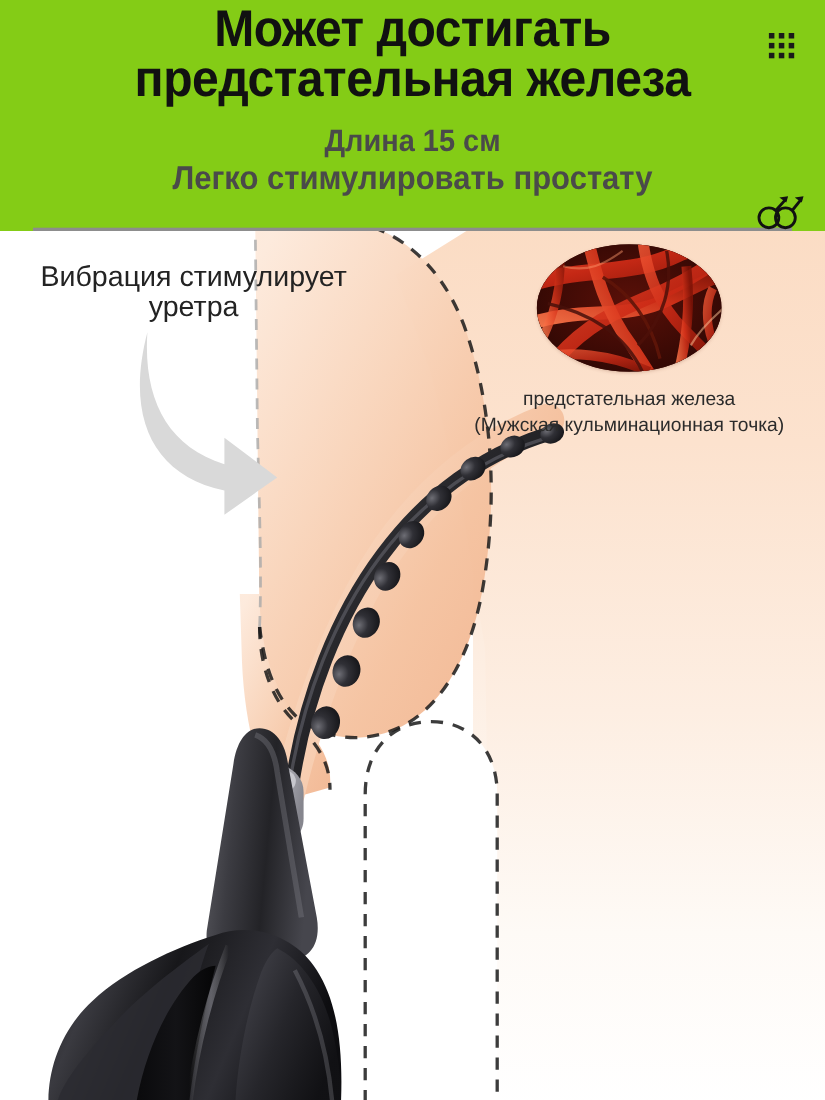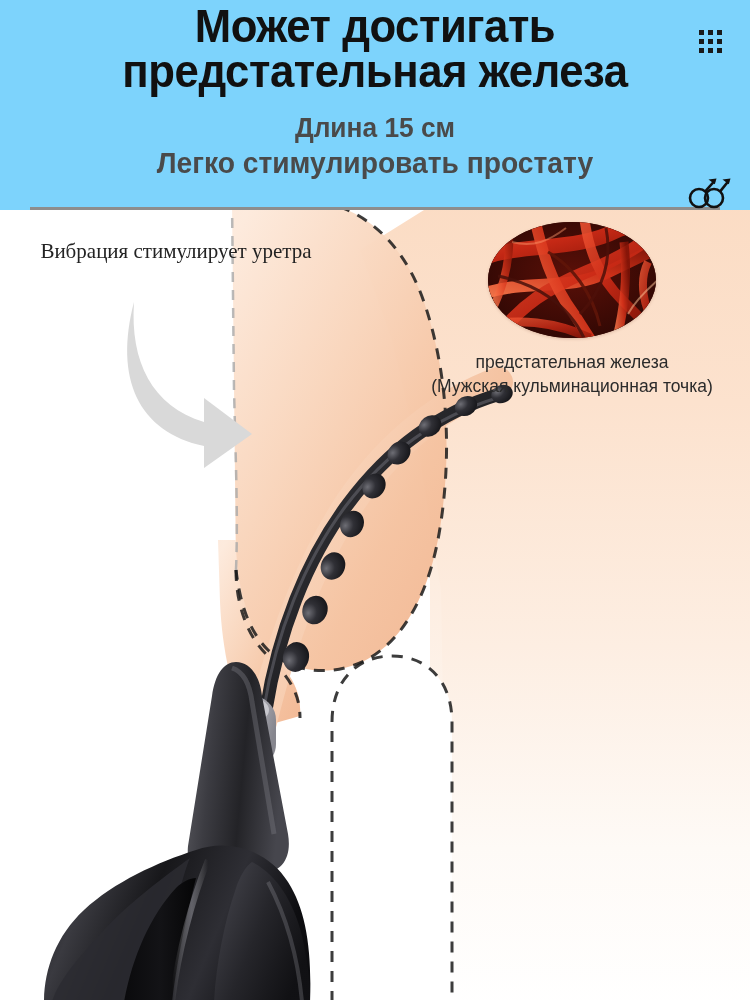--- a/index.html
+++ b/index.html
@@ -5,21 +5,21 @@
   html,body{margin:0;padding:0;}
   body{
     width:750px;height:1000px;
     background:#ffffff;
     font-family:"Liberation Sans", sans-serif;
     overflow:hidden;
   }
   .page{position:relative;width:750px;height:1000px;overflow:hidden;background:#fff;}
 
   
-  .header{position:absolute;left:0;top:0;width:750px;height:210px;background:#7dd3fc;z-index:40;}
+  .header{position:absolute;left:0;top:0;width:750px;height:210px;background:#84cc16;z-index:40;}
   .title{
     position:absolute;left:0;top:3px;width:750px;
     text-align:center;color:#111;
     font-size:47px;font-weight:bold;line-height:45px;
     letter-spacing:-0.5px;
     font-family:"Liberation Sans Narrow","Liberation Sans",sans-serif;
     transform:scaleX(0.93);transform-origin:50% 50%;
     white-space:pre-line;
   }
   .subtitle1{
@@ -59,21 +59,21 @@
   }
   .inset .veins{position:absolute;left:0;top:0;width:100%;height:100%;}
   .caption-right{
     position:absolute;left:392px;top:140px;width:360px;text-align:center;
     color:#2b2b2b;font-size:17.5px;line-height:24px;font-family:"Liberation Sans",sans-serif;
   }
 
   
   .note-left{
     position:absolute;left:8px;top:28px;width:336px;text-align:center;
-    color:#232323;font-size:21px;line-height:27px;font-family:Liberation Serif, serif;
+    color:#232323;font-size:26px;line-height:27px;font-family:Liberation Sans, sans-serif;
   }
   .arrow{position:absolute;left:100px;top:78px;width:200px;height:200px;}
 
   
   .handle-layer{position:absolute;left:0;top:0;width:750px;height:790px;}
 </style>
 </head>
 <body>
 
 <div class="page">

